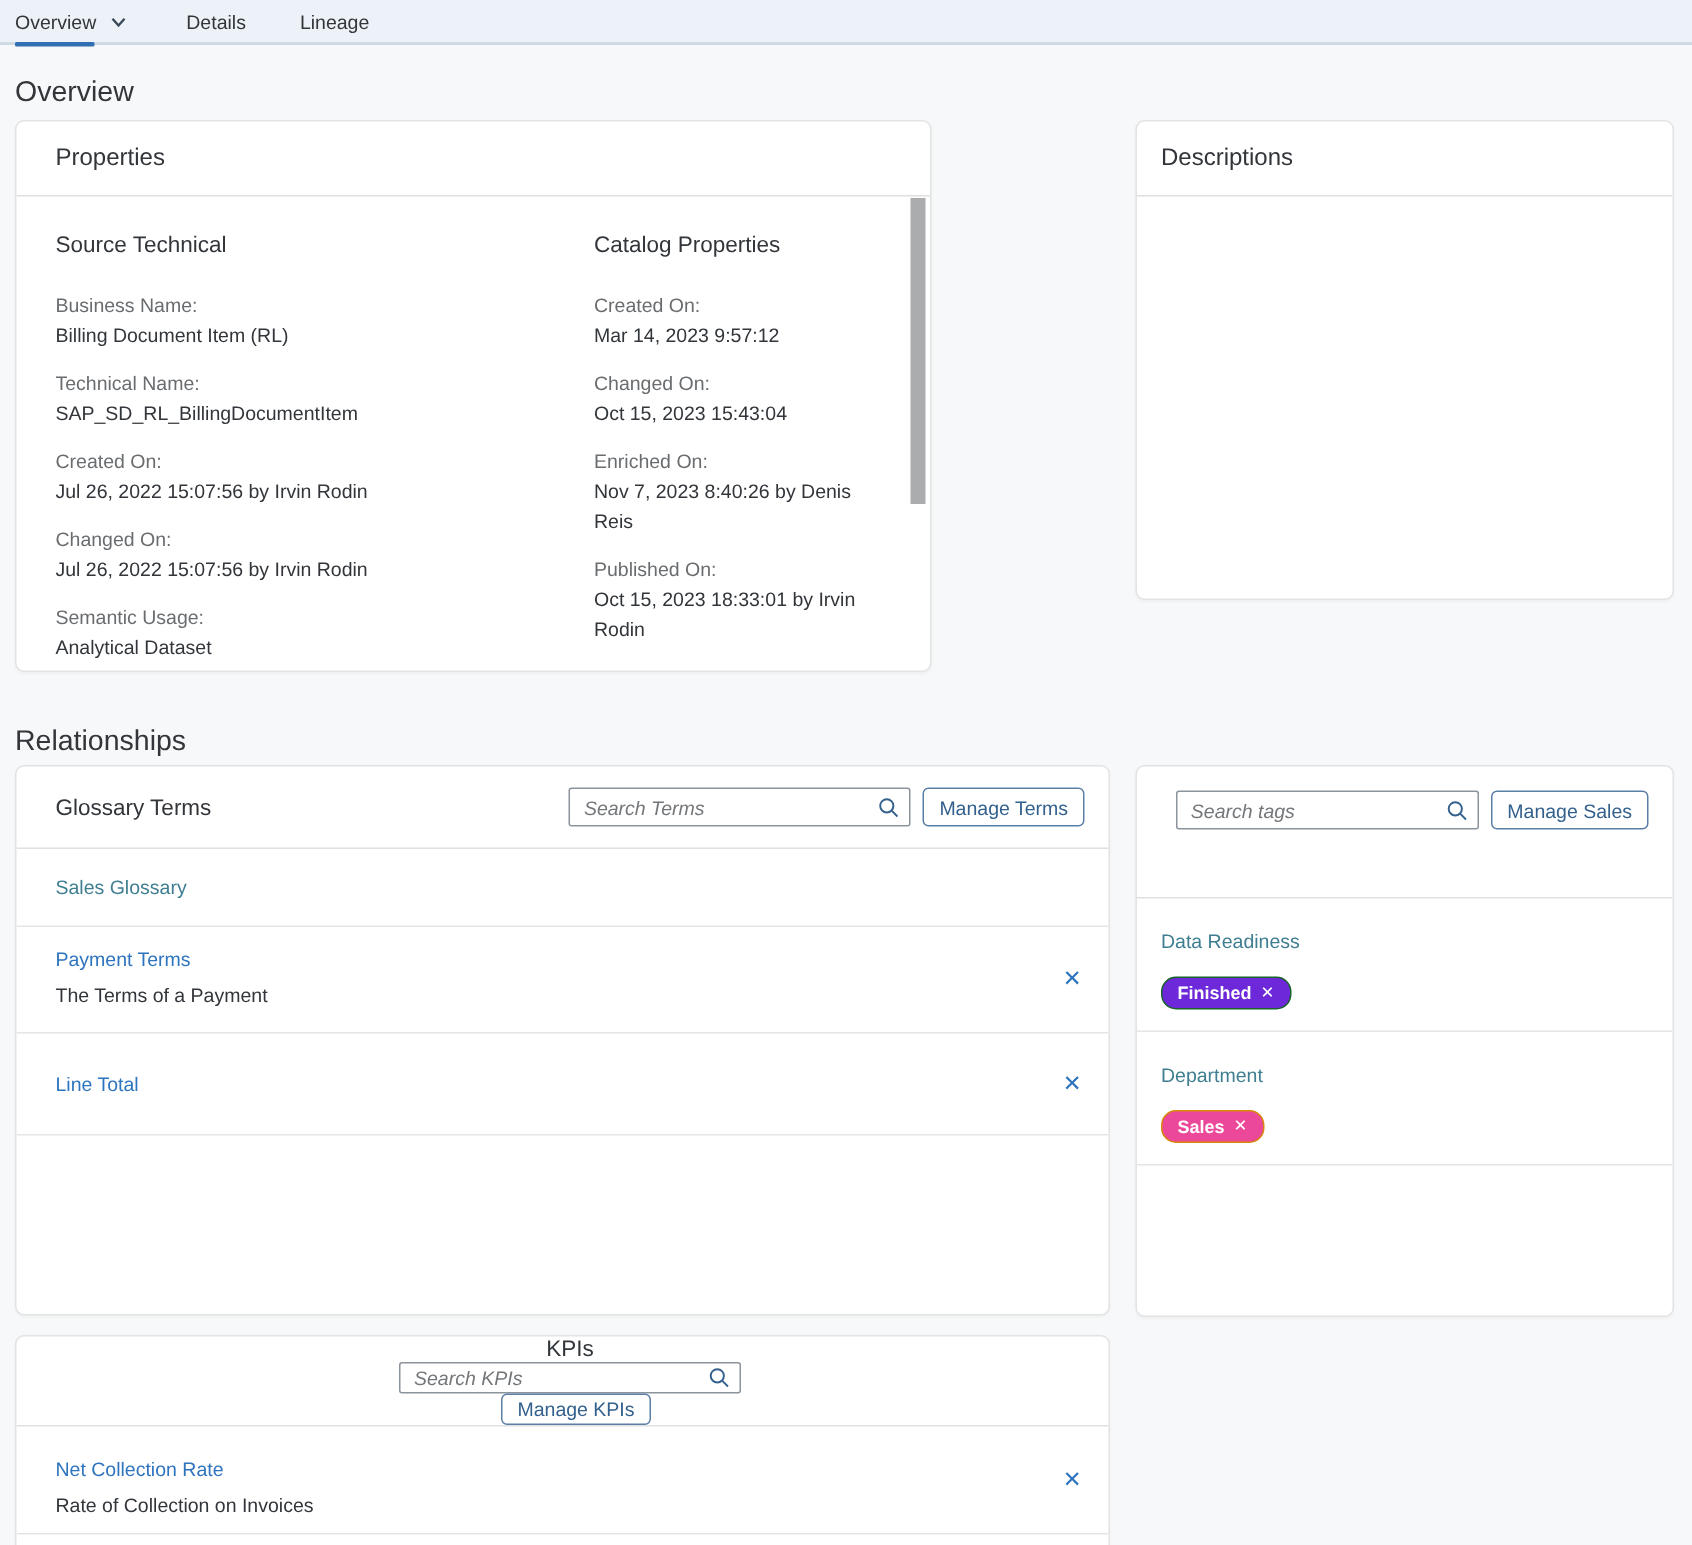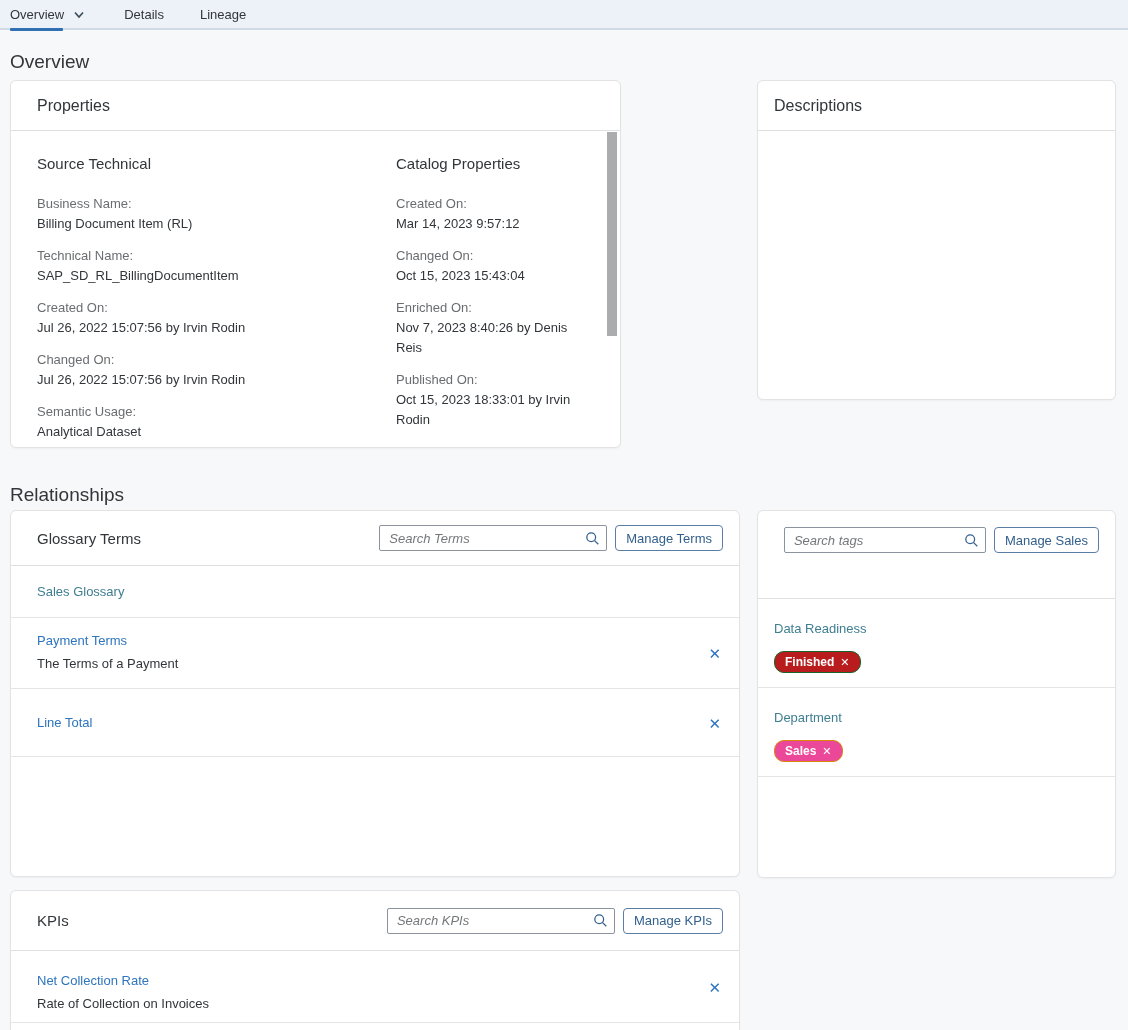--- a/index.html
+++ b/index.html
@@ -44,21 +44,21 @@
 
   .card-header {
     display:flex; align-items:center; padding:0 16px 0 26px;
     border-bottom:1px solid #e0e0e0; height:50px;
   }
   .card-title { font-size:16px; color:#32363a; }
   .card-header .spacer { flex:1; }
 
   .card-header.toolbar { height:55px; }
   #card-tags .card-header { height:88px; align-items:flex-start; padding-top:16px; }
-  #card-kpis .card-header { height:60px; }
+  #card-kpis .card-header { height:60px;flex-direction:column; }
 
   
   .search-box {
     display:flex; align-items:center; height:26px; width:228px;
     border:1px solid #8b939c; border-radius:2px; background:#fff; padding:0 6px 0 9px;
   }
   #card-tags .search-box { width:202px;align-items:center; }
   .search-box input {
     border:none; outline:none; flex:1; min-width:0;
     font-family:inherit; font-size:13px; font-style:italic; color:#32363a; background:transparent;
@@ -106,21 +106,21 @@
   .grow-payment { height:71px; padding-top:13px; }
   .grow-line    { height:68px; display:flex; align-items:center; }
 
   
   .tag-row { border-bottom:1px solid #e5e5e5; padding:20px 16px 0 16px; height:89px; }
   .pill {
     display:inline-flex; align-items:center; gap:6px;
     margin-top:14px; padding:3px 10px; border-radius:10px;
     color:#fff; font-size:12px; font-weight:bold; line-height:14px;
   }
-  .pill-green  { background:#b91c1c; border:1px solid #17632a; }
+  .pill-green  { background:#6d28d9; border:1px solid #17632a; }
   .pill-orange { background:#ec4899; border:1px solid #d9870a; }
   .pill-x { font-size:11px; font-weight:bold; cursor:pointer; }
 
   
   .kpi-row { position:relative; border-bottom:1px solid #e5e5e5; padding:20px 0 0 26px; height:72px; }
 
   .icon-svg { display:block; }
 </style>
 </head>
 <body>

